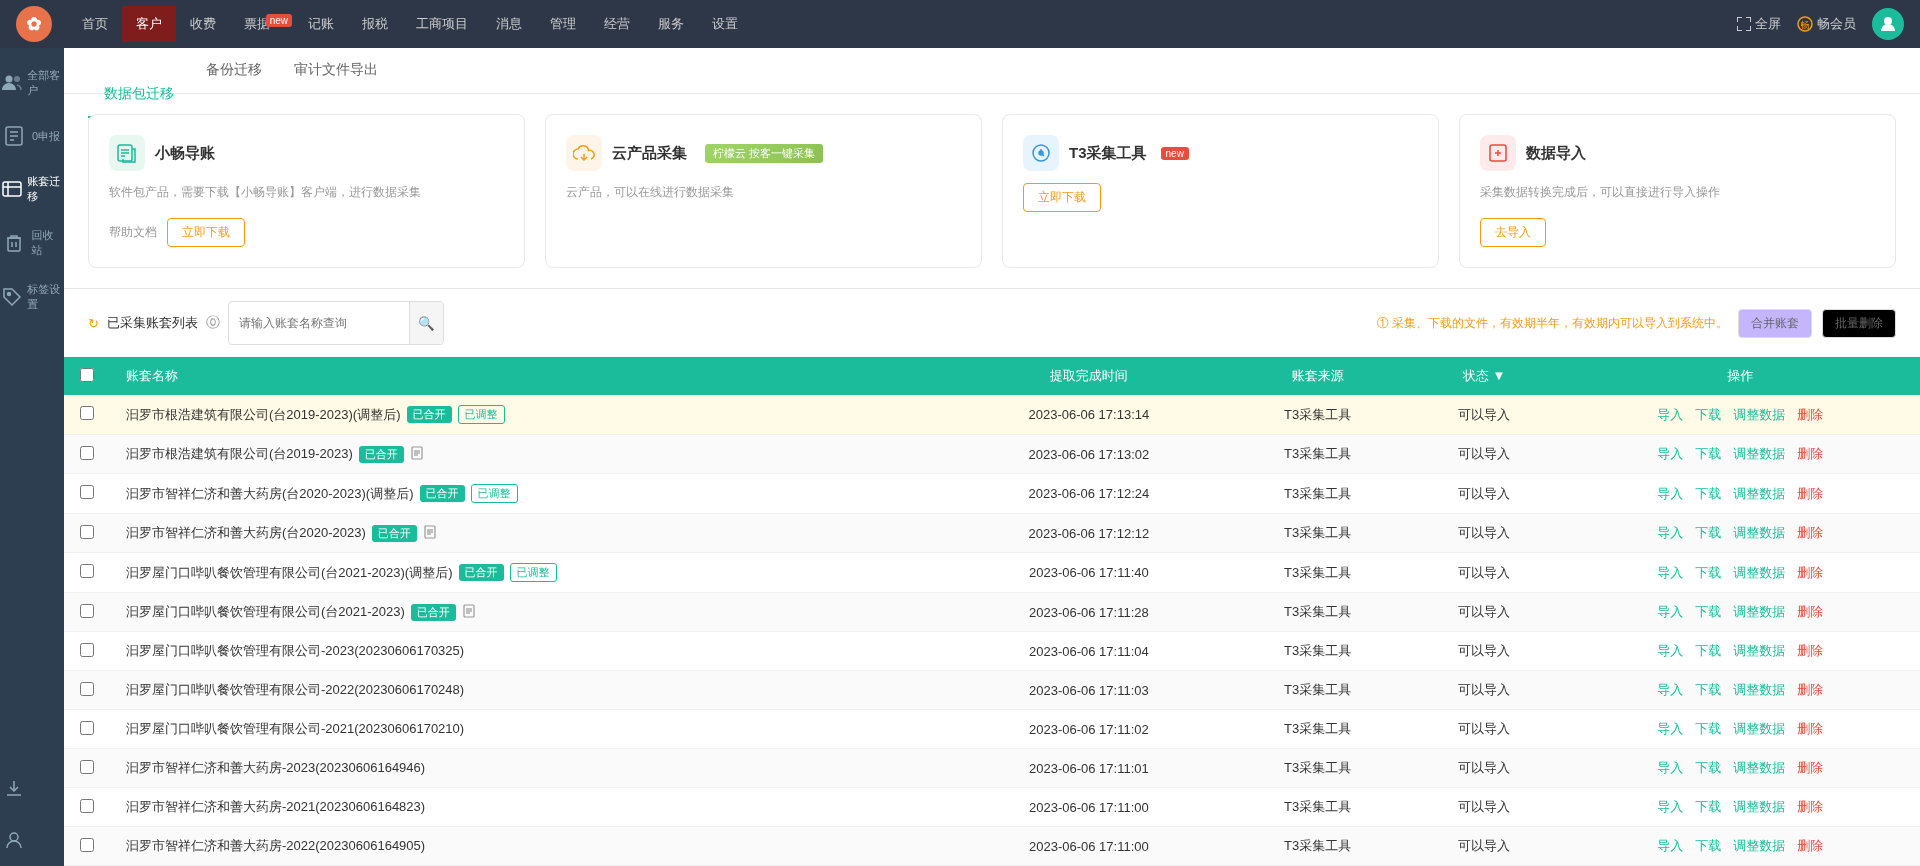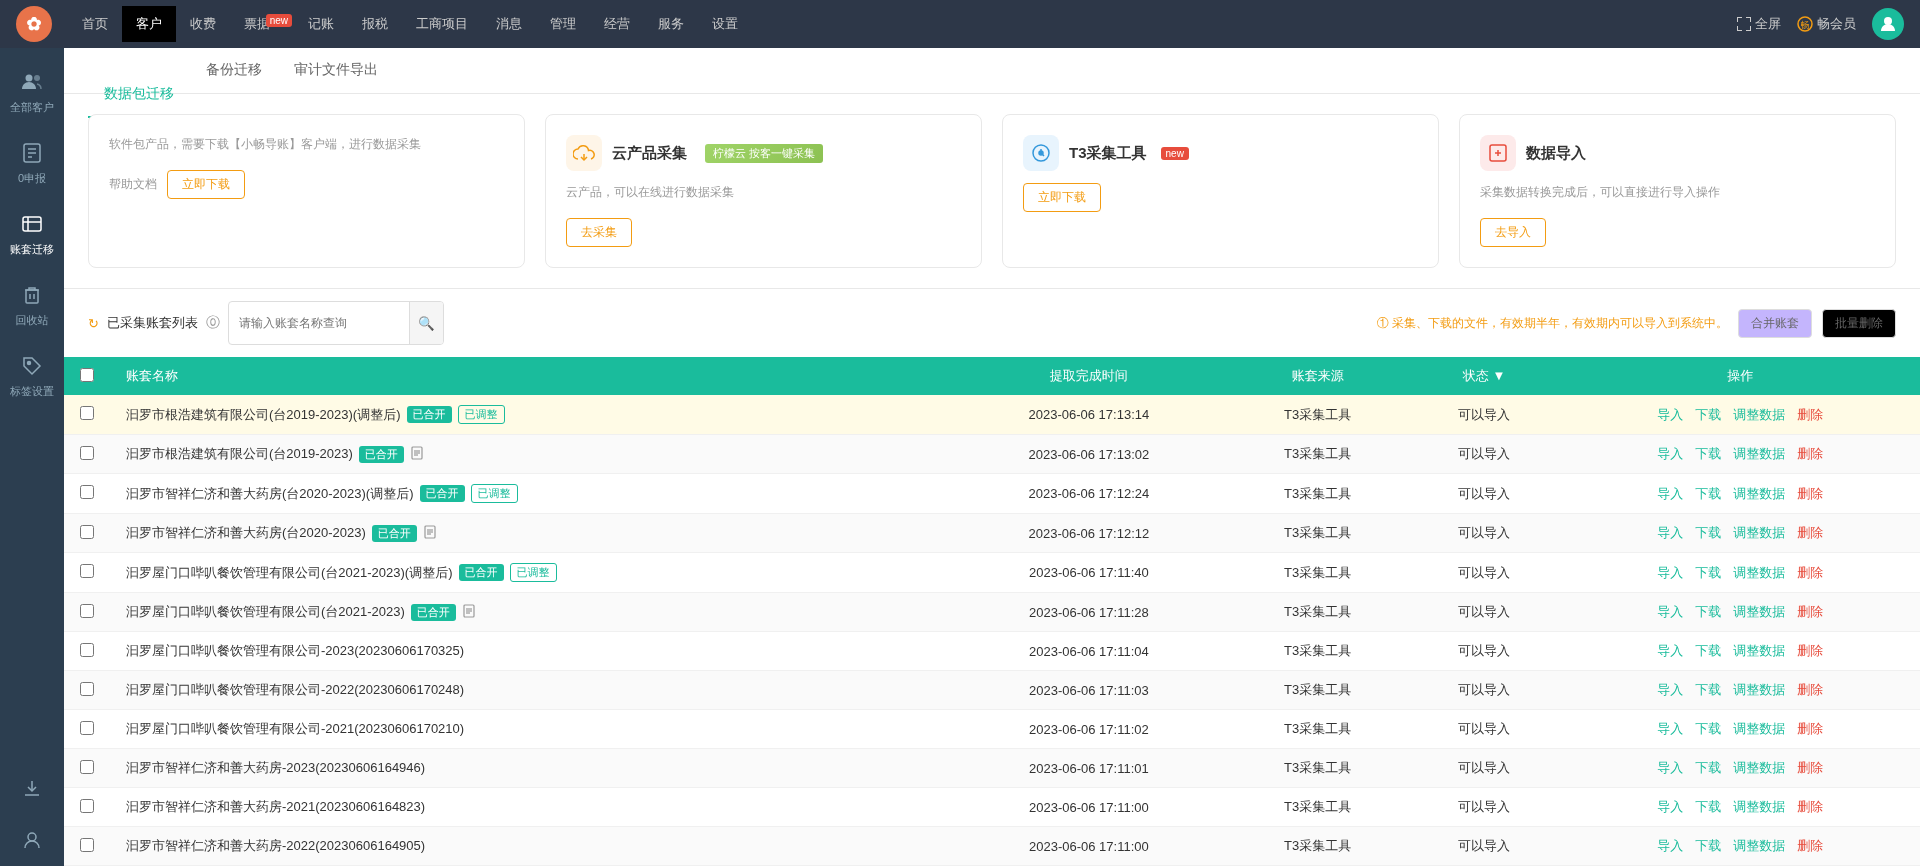--- a/index.html
+++ b/index.html
@@ -26,21 +26,21 @@
     .top-nav .nav-item {
       padding: 0 14px;
       height: 36px;
       display: flex; align-items: center;
       cursor: pointer;
       color: #ccc;
       font-size: 13px;
       position: relative;
     }
     .top-nav .nav-item.active {
-      background: #000000;
+      background: #7f1d1d;
       color: white;
     }
     .top-nav .nav-badge {
       background: #e74c3c;
       color: white;
       font-size: 10px;
       padding: 1px 4px;
       border-radius: 3px;
       margin-left: 3px;
       position: absolute;
@@ -79,21 +79,21 @@
       width: 64px;
       background: #2c3e50;
       display: flex;
       flex-direction: column;
       align-items: center;
       padding-top: 8px;
       flex-shrink: 0;
     }
     .sidebar-item {
       display: flex;
-      flex-direction: column;
+      flex-direction: row;
       align-items: center;
       padding: 12px 0;
       width: 100%;
       cursor: pointer;
       color: #8fa8b8;
       font-size: 11px;
       gap: 4px;
     }
     .sidebar-item.active { color: white; }
     .sidebar-item .icon-circle {
@@ -545,43 +545,52 @@
 
     <div class="tabs-bar">
       <div class="tab-item active">数据包迁移</div>
       <div class="tab-item">备份迁移</div>
       <div class="tab-item">审计文件导出</div>
     </div>
 
     <div class="cards-section">
 
       <div class="card">
+        <div class="card-header">
+          <div class="card-icon green">
+            <svg width="22" height="22" viewBox="0 0 22 22" fill="none" stroke="#1abc9c" stroke-width="1.5">
+                <rect x="2" y="3" width="14" height="16" rx="2"></rect>
+                <path d="M16 7h3v13H7v-3"></path>
+                <line x1="5" y1="8" x2="13" y2="8"></line>
+                <line x1="5" y1="11" x2="13" y2="11"></line>
+                <line x1="5" y1="14" x2="9" y2="14"></line>
+              </svg>
+          </div>
+          <span class="card-title">小畅导账</span>
+        </div>
         <p class="card-desc">软件包产品，需要下载【小畅导账】客户端，进行数据采集</p>
         <div class="card-actions">
           <span class="btn-link">帮助文档</span>
           <button class="btn-outline-orange">立即下载</button>
         </div>
       </div>
 
       <div class="card">
         <div class="card-header">
           <div class="card-icon orange">
             <svg width="22" height="22" viewBox="0 0 22 22" fill="none" stroke="#f39c12" stroke-width="1.5">
                 <path d="M5 17a5 5 0 0 1 0-10 5.5 5.5 0 0 1 10.5 1.5A4 4 0 0 1 18 17"></path>
                 <line x1="11" y1="12" x2="11" y2="18"></line>
                 <polyline points="8,15 11,18 14,15"></polyline>
               </svg>
           </div>
           <span class="card-title">云产品采集</span>
           <span class="cloud-badge">柠檬云 按客一键采集</span>
         </div>
         <p class="card-desc">云产品，可以在线进行数据采集</p>
-        <div class="card-actions">
-          <button class="btn-outline-orange">去采集</button>
-        </div>
       </div>
 
       <div class="card">
         <div class="card-header">
           <div class="card-icon blue">
             <svg width="22" height="22" viewBox="0 0 22 22" fill="none" stroke="#3498db" stroke-width="1.5">
                 <circle cx="11" cy="11" r="8"></circle>
                 <path d="M11 7v4l3 3"></path>
                 <circle cx="11" cy="11" r="2" fill="#3498db"></circle>
               </svg>

